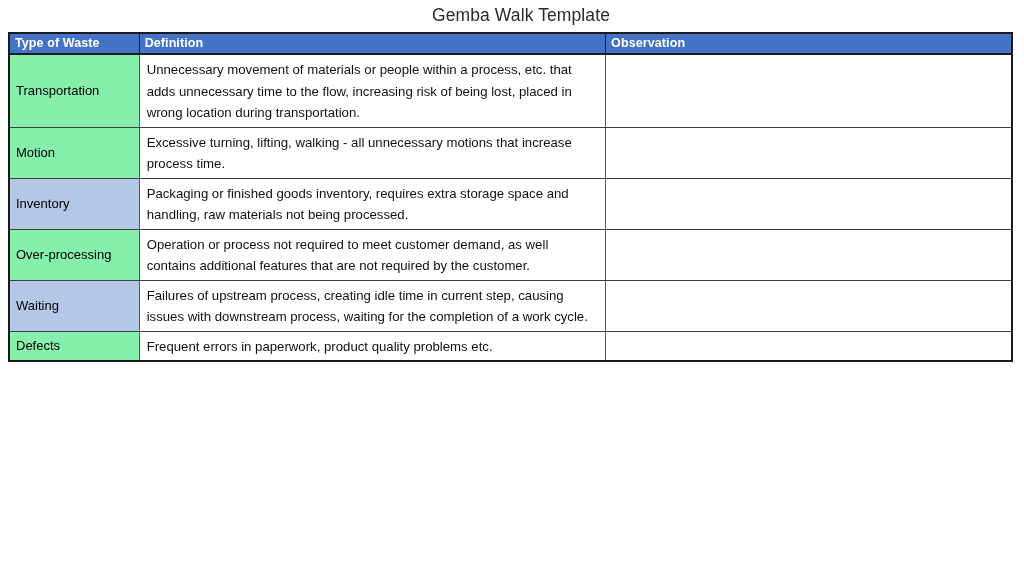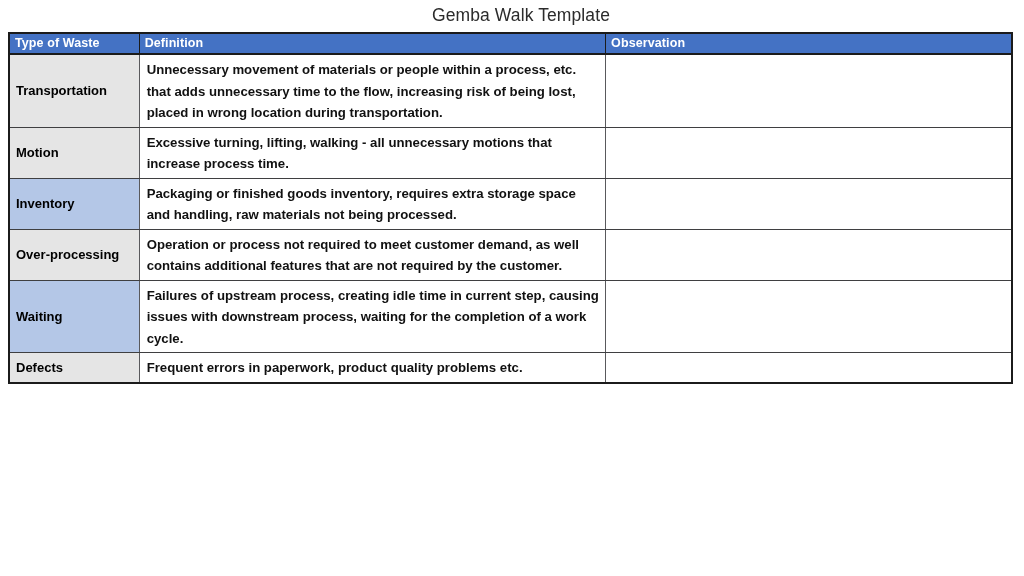--- a/index.html
+++ b/index.html
@@ -74,33 +74,32 @@
   }
   thead th:last-child { border-right: none; }
 
   
   tbody td {
     border-right: 1.2px solid #59595c;
     border-bottom: 1.2px solid #3f3f41;
     padding: 0;
     box-sizing: border-box;
     overflow: hidden;
-    font-weight: bold;
   }
   tbody td:last-child { border-right: none; }
   tbody tr:last-child td { border-bottom: none; }
 
   td.type-cell {
     vertical-align: middle;
     font-size: 13px;
     line-height: 17px;
     padding: 3px 4px 3px 6px;
     color: #000000;
   }
-  td.type-cell.fill-orange { background: #e5e5e5; }
+  td.type-cell.fill-orange { background: #86efac; }
   td.type-cell.fill-blue   { background: #B4C7E7; }
 
   td.def-cell {
     vertical-align: top;
     background: #ffffff;
     font-size: 13.2px;
     line-height: 21.5px;
     padding: 4px 6px 3px 7px;
     color: #111111;
   }

